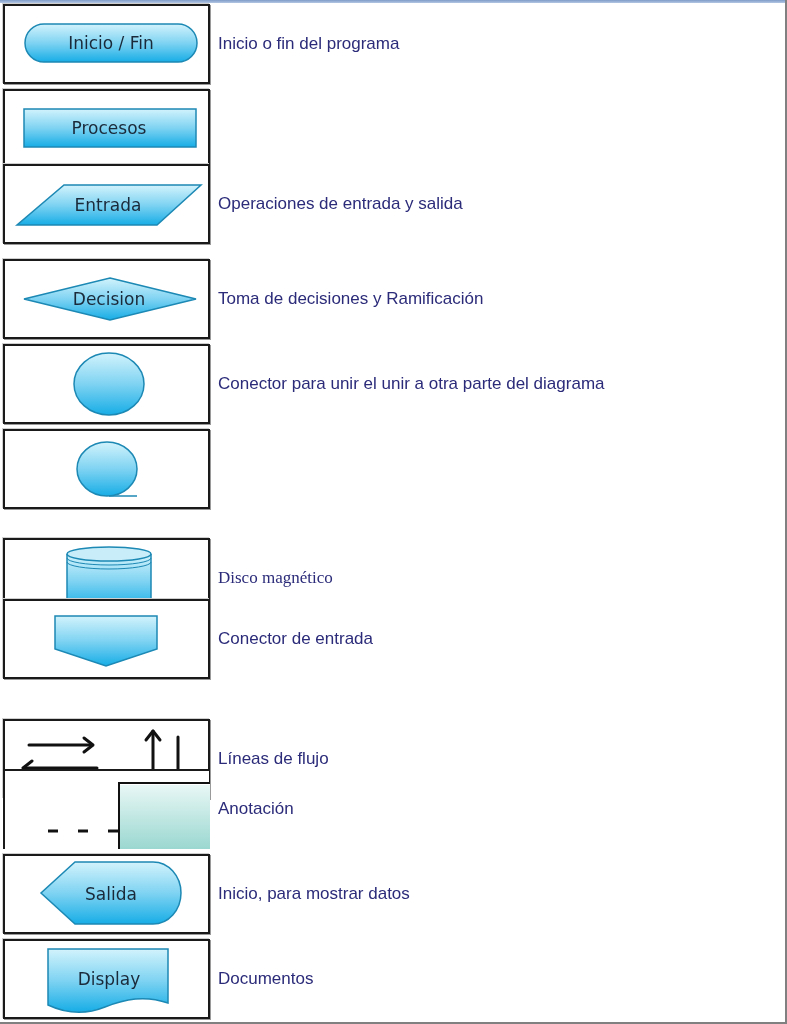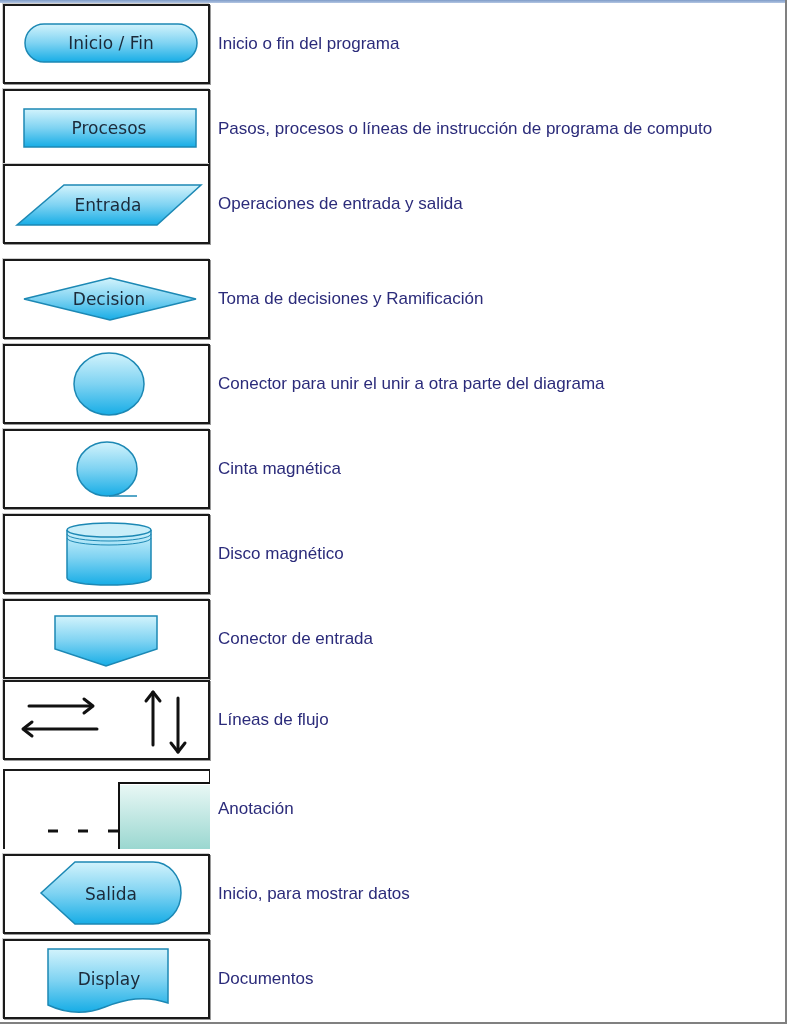--- a/index.html
+++ b/index.html
@@ -68,21 +68,20 @@
   <div class="desc">Inicio o fin del programa</div>
 </div>
 
 <div class="row" style="top:89px;text-align:center;">
   <div class="box">
     <svg width="203" height="76">
       <rect x="19" y="18" width="172" height="38" fill="url(#blue)" stroke="#1c88b4" stroke-width="1.5"></rect>
       <text class="shape-label" x="104" y="43" text-anchor="middle">Procesos</text>
     </svg>
   </div>
-  <div class="desc">Pasos, procesos o líneas de instrucción de programa de computo</div>
 </div>
 
 <div class="row" style="top:164px;">
   <div class="box">
     <svg width="203" height="76">
       <polygon points="59,19 196,19 152,59 12,59" fill="url(#blue)" stroke="#1c88b4" stroke-width="1.5"></polygon>
       <text class="shape-label" x="103" y="45" text-anchor="middle">Entrada</text>
     </svg>
   </div>
   <div class="desc">Operaciones de entrada y salida</div>
@@ -107,45 +106,44 @@
   <div class="desc">Conector para unir el unir a otra parte del diagrama</div>
 </div>
 
 <div class="row" style="top:429px;">
   <div class="box">
     <svg width="203" height="76">
       <ellipse cx="102" cy="38" rx="30" ry="27" fill="url(#blue)" stroke="#1c88b4" stroke-width="1.5"></ellipse>
       <line x1="104" y1="65" x2="132" y2="65" stroke="#1c88b4" stroke-width="1.5"></line>
     </svg>
   </div>
-  <div class="desc">Cinta magnética</div>
 </div>
 
-<div class="row" style="top:514px;">
+<div class="row" style="top:538px;font-family:Liberation Serif, serif;">
   <div class="box">
     <svg width="203" height="76">
       <path d="M62,14 L62,62 A42,7 0 0 0 146,62 L146,14" fill="url(#blue)" stroke="#1c88b4" stroke-width="1.5"></path>
       <ellipse cx="104" cy="14" rx="42" ry="7" fill="#c9eef9" stroke="#1c88b4" stroke-width="1.5"></ellipse>
       <path d="M62,18 A42,7 0 0 0 146,18" fill="none" stroke="#1c88b4" stroke-width="1"></path>
       <path d="M62,22 A42,7 0 0 0 146,22" fill="none" stroke="#1c88b4" stroke-width="1"></path>
     </svg>
   </div>
   <div class="desc">Disco magnético</div>
 </div>
 
 <div class="row" style="top:599px;">
   <div class="box">
     <svg width="203" height="76">
       <polygon points="50,15 152,15 152,48 101,65 50,48" fill="url(#blue)" stroke="#1c88b4" stroke-width="1.5"></polygon>
     </svg>
   </div>
   <div class="desc">Conector de entrada</div>
 </div>
 
-<div class="row" style="top:680px;">
+<div class="row" style="top:719px;">
   <div class="box">
     <svg width="203" height="76">
       <g stroke="#111" stroke-width="3" fill="none" stroke-linecap="round" stroke-linejoin="round">
         <line x1="24" y1="24" x2="87" y2="24"></line>
         <polyline points="79,17 88,24 79,31"></polyline>
         <line x1="92" y1="47" x2="19" y2="47"></line>
         <polyline points="27,40 18,47 27,54"></polyline>
         <line x1="148" y1="10" x2="148" y2="63"></line>
         <polyline points="141,19 148,10 155,19"></polyline>
         <line x1="173" y1="16" x2="173" y2="70"></line>

